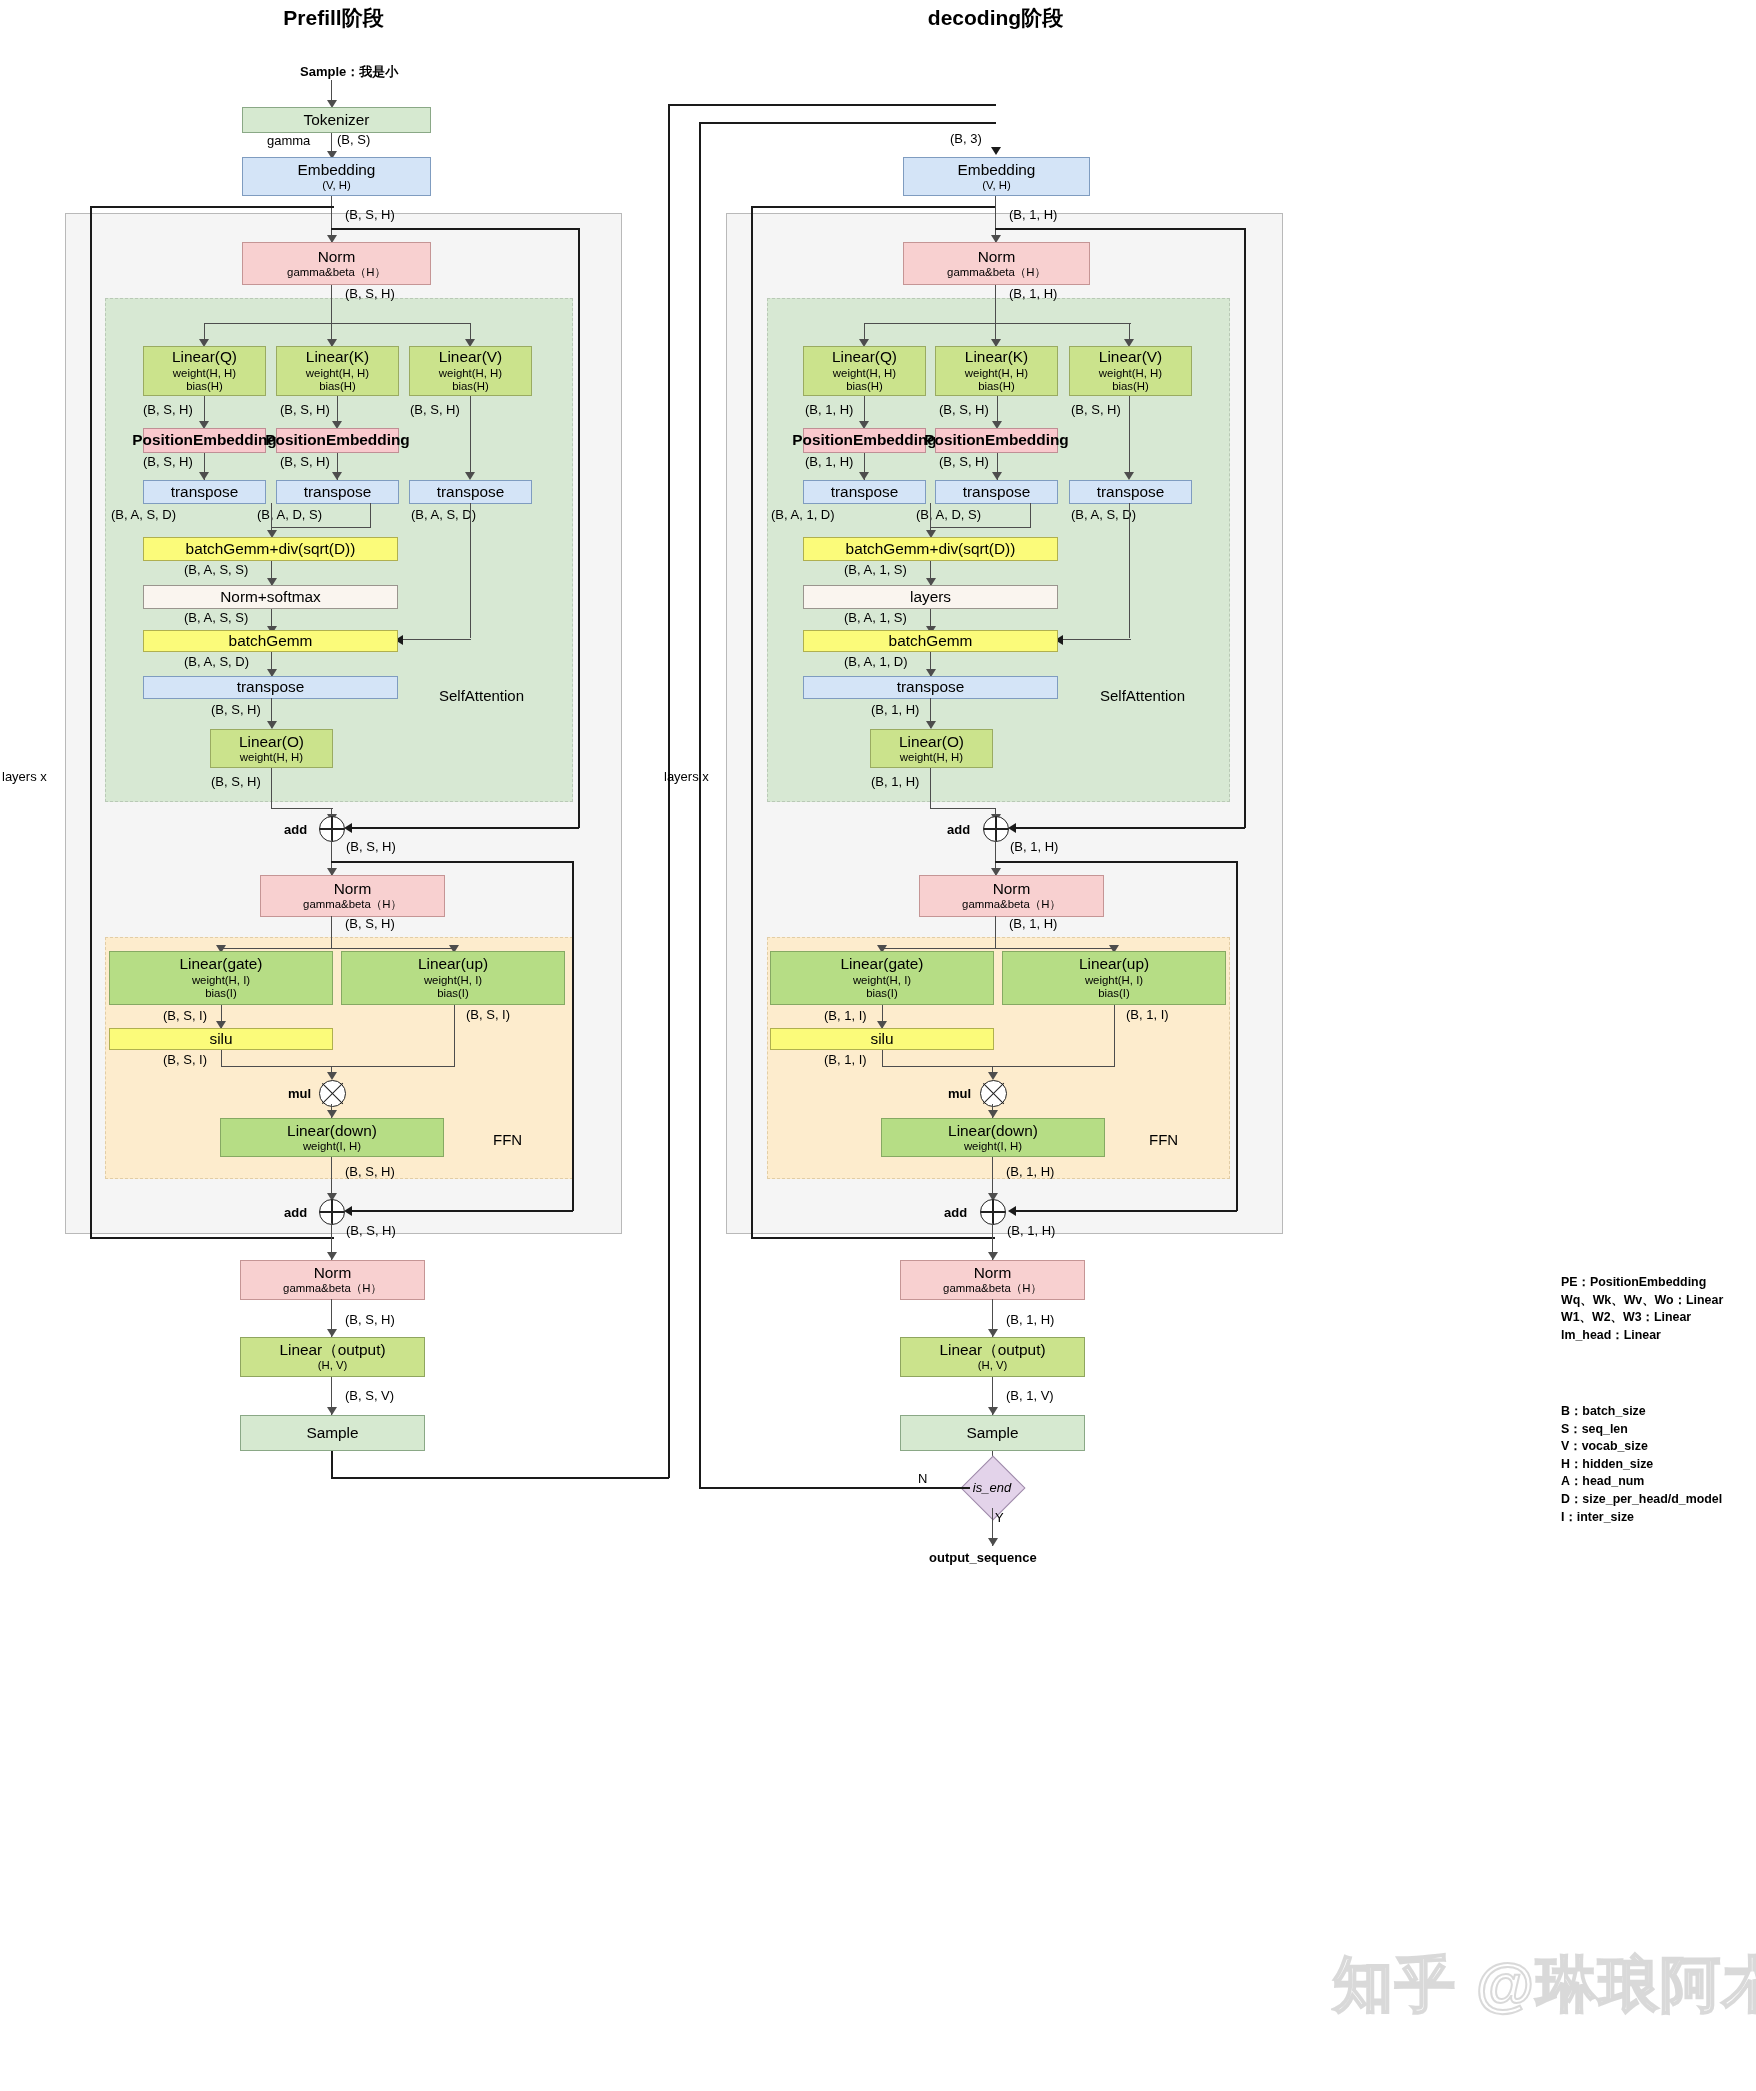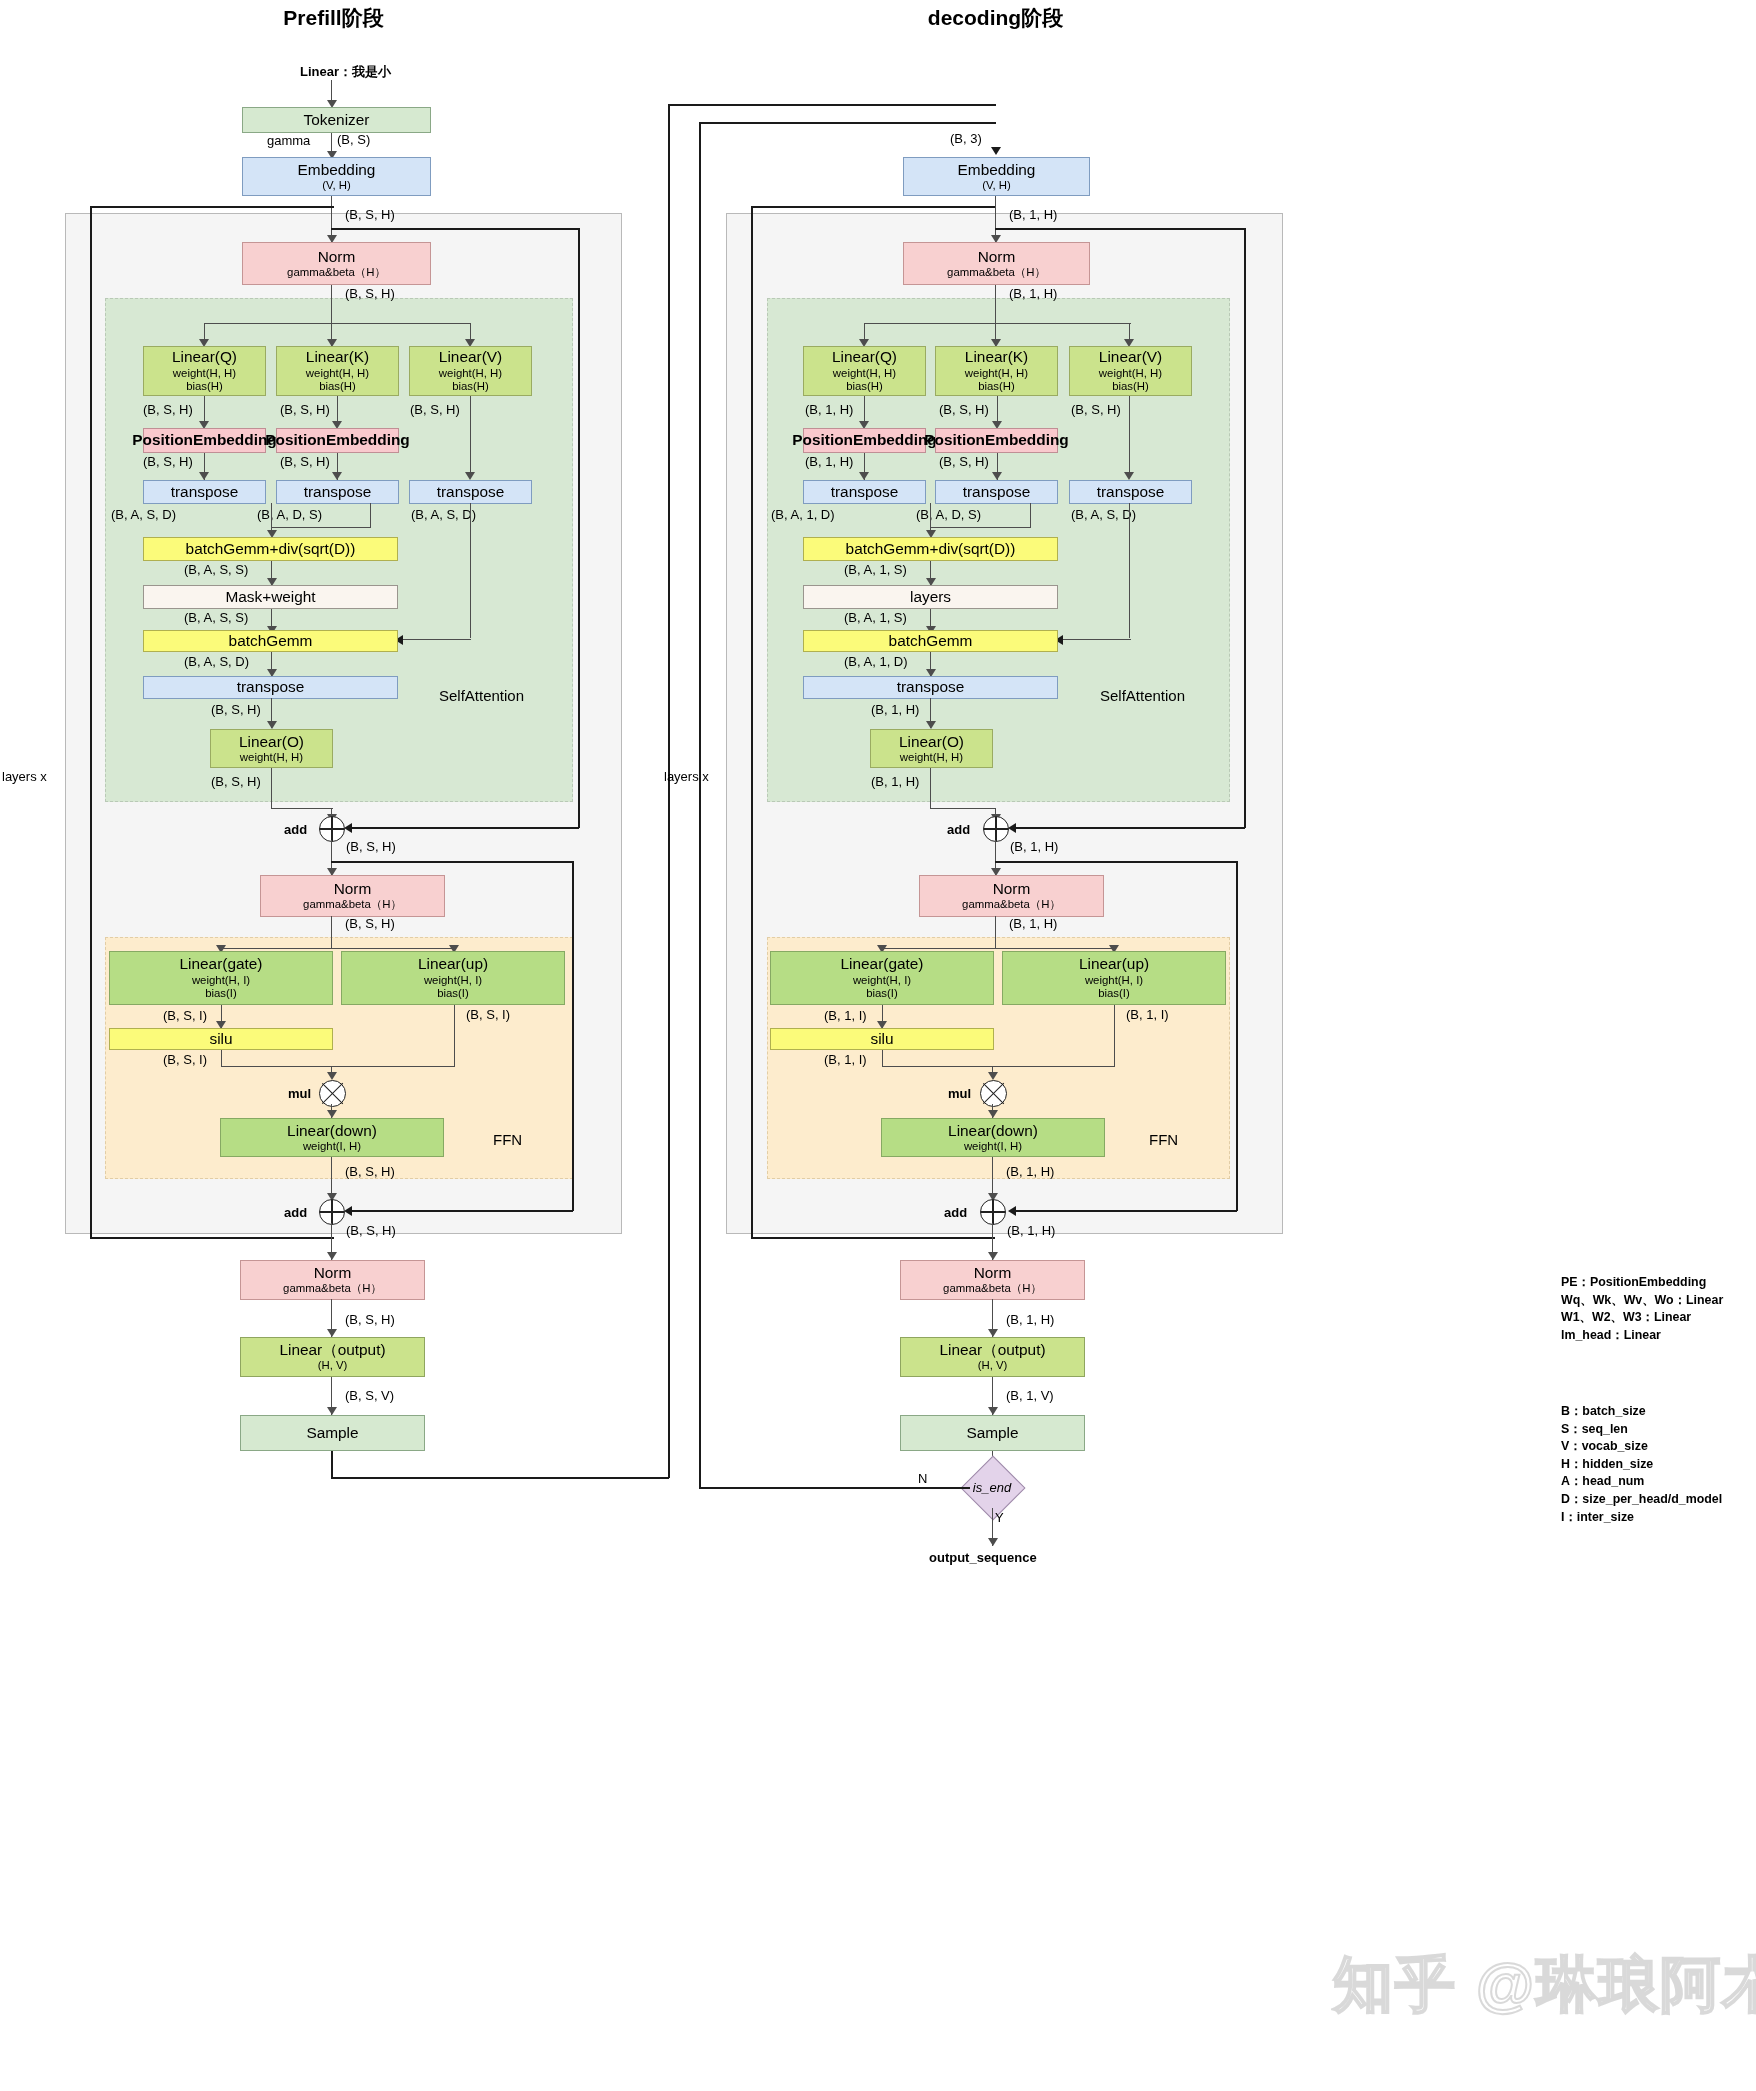--- a/index.html
+++ b/index.html
@@ -73,21 +73,21 @@
 
   <div class="abs region" style="left:65px;top:213px;width:557px;height:1021px;"></div>
   <div class="abs lbl" style="left:2px;top:769px;">layers x</div>
 
   <div class="abs attn-region" style="left:105px;top:298px;width:468px;height:504px;"></div>
   <div class="abs region-label" style="left:439px;top:687px;">SelfAttention</div>
 
   <div class="abs ffn-region" style="left:105px;top:937px;width:468px;height:242px;"></div>
   <div class="abs region-label" style="left:493px;top:1131px;">FFN</div>
 
-  <div class="abs lbl-b" style="left:300px;top:63px;">Linear：我是小</div>
+  <div class="abs lbl-b" style="left:300px;top:63px;">Sample：我是小</div>
   <div class="abs ln ln-v" style="left:331px;top:80px;height:23px;"></div>
   <div class="abs arrow-d" style="left:327px;top:100px;"></div>
 
   <div class="abs node c-green-l" style="left:242px;top:107px;width:189px;height:26px;">
     <div class="n1">Tokenizer</div>
   </div>
   <div class="abs lbl" style="left:267px;top:133px;">gamma</div>
   <div class="abs ln ln-v" style="left:331px;top:133px;height:22px;"></div>
   <div class="abs arrow-d" style="left:327px;top:151px;"></div>
   <div class="abs lbl" style="left:337px;top:132px;">(B, S)</div>
@@ -185,21 +185,21 @@
   <div class="abs arrow-l" style="left:395px;top:635px;"></div>
 
   <div class="abs node c-yellow" style="left:143px;top:537px;width:255px;height:24px;">
     <div class="n1">batchGemm+div(sqrt(D))</div>
   </div>
   <div class="abs ln ln-v" style="left:271px;top:561px;height:24px;"></div>
   <div class="abs arrow-d" style="left:267px;top:578px;"></div>
   <div class="abs lbl" style="left:184px;top:562px;">(B, A, S, S)</div>
 
   <div class="abs node c-cream" style="left:143px;top:585px;width:255px;height:24px;">
-    <div class="n1">Mask+weight</div>
+    <div class="n1">Norm+softmax</div>
   </div>
   <div class="abs ln ln-v" style="left:271px;top:609px;height:24px;"></div>
   <div class="abs arrow-d" style="left:267px;top:626px;"></div>
   <div class="abs lbl" style="left:184px;top:610px;">(B, A, S, S)</div>
 
   <div class="abs node c-yellow" style="left:143px;top:630px;width:255px;height:22px;">
     <div class="n1">batchGemm</div>
   </div>
   <div class="abs ln ln-v" style="left:271px;top:652px;height:25px;"></div>
   <div class="abs arrow-d" style="left:267px;top:669px;"></div>

